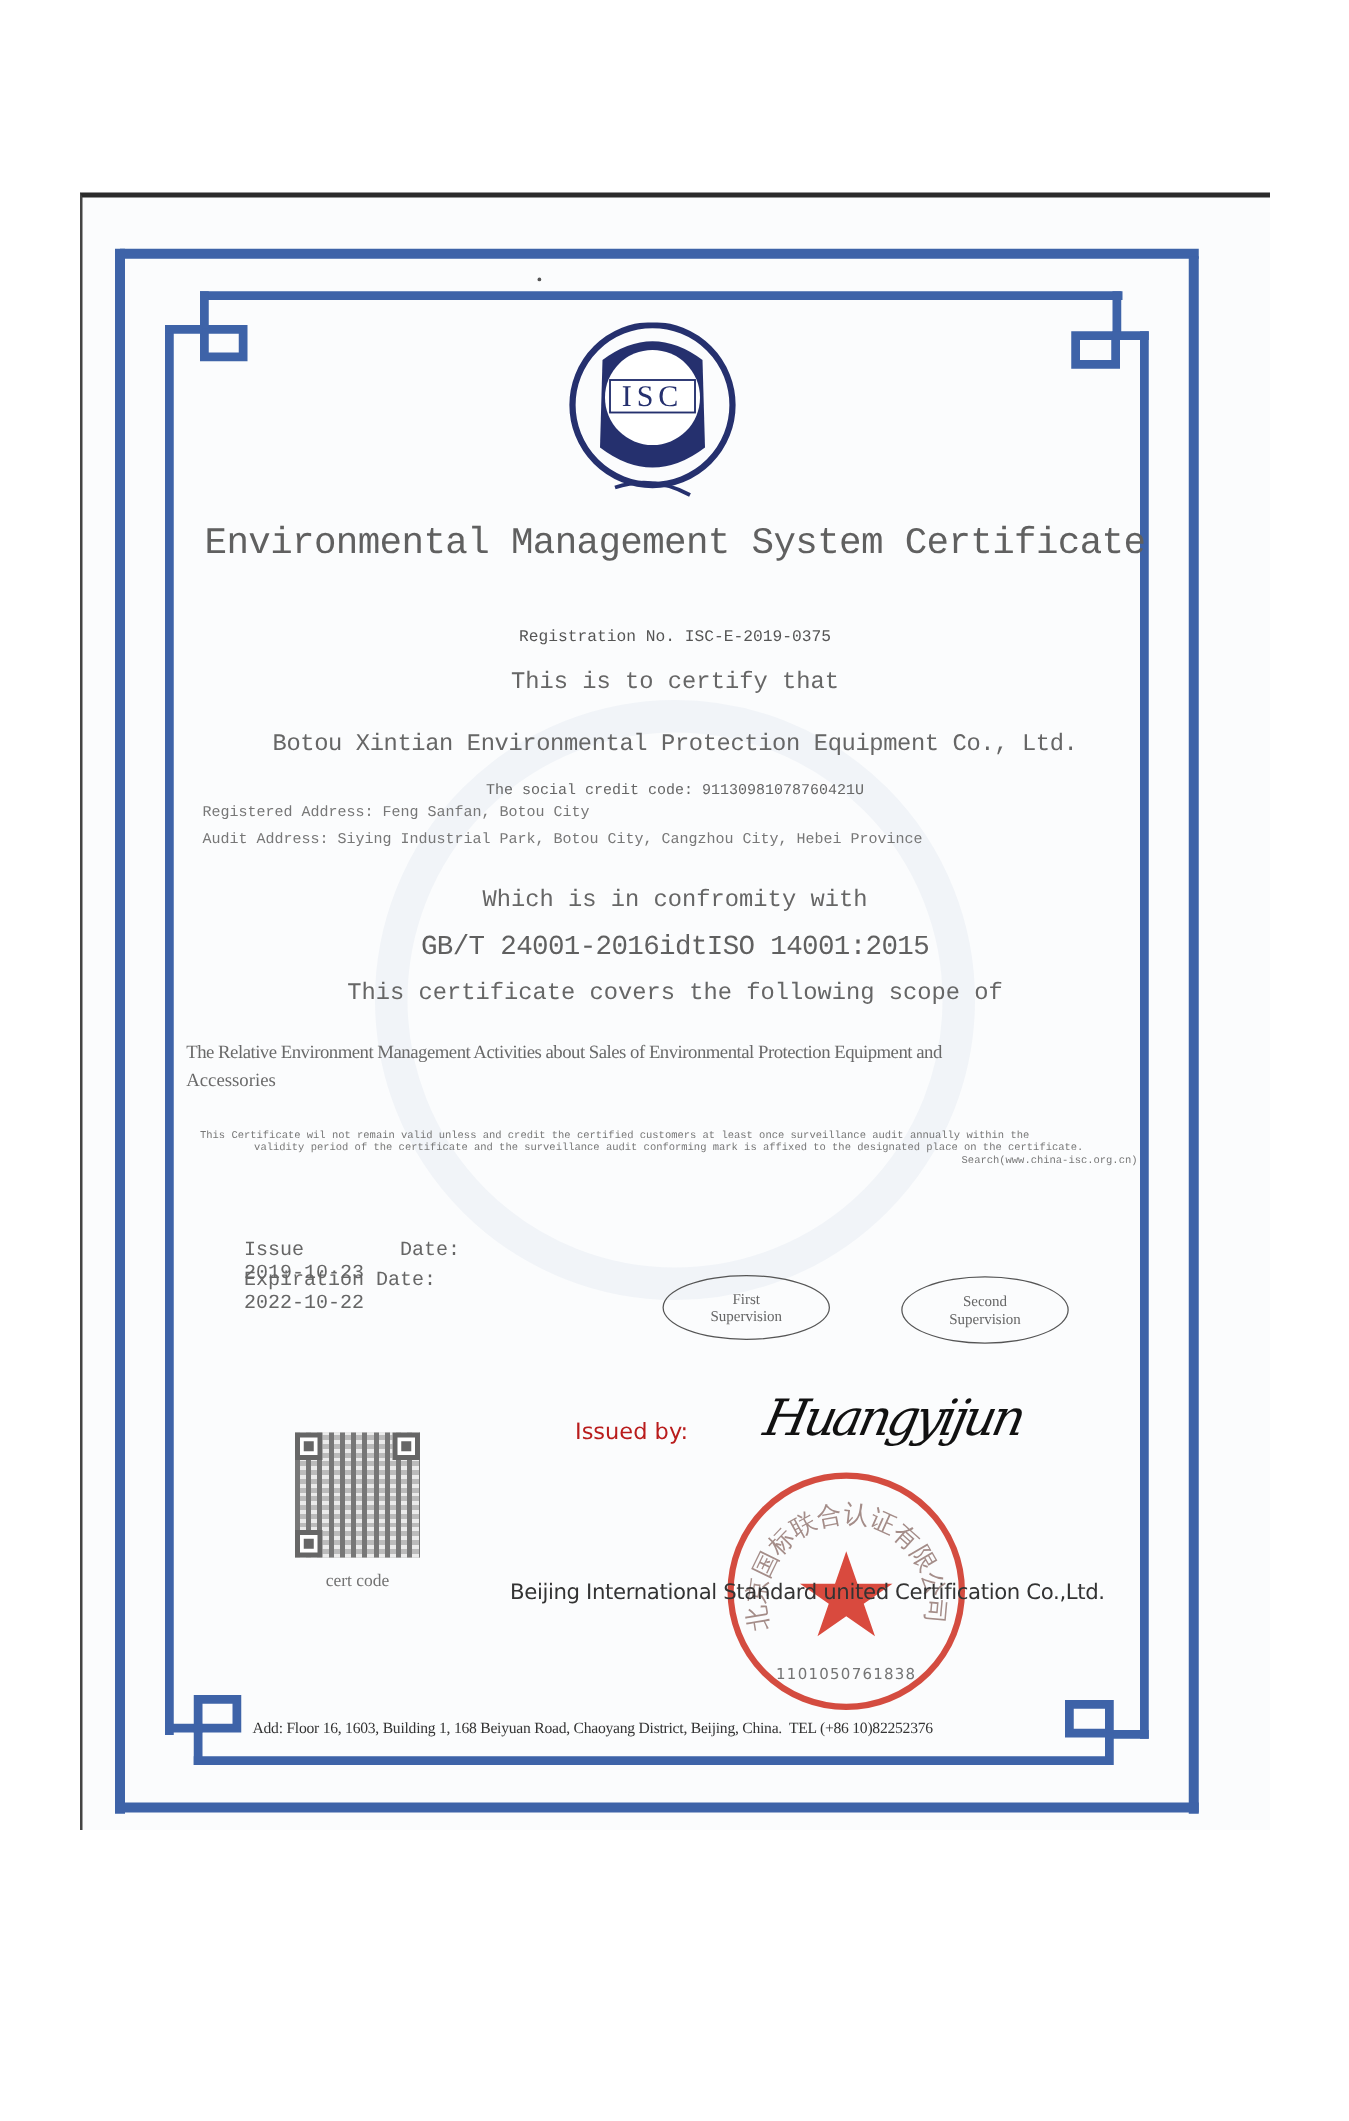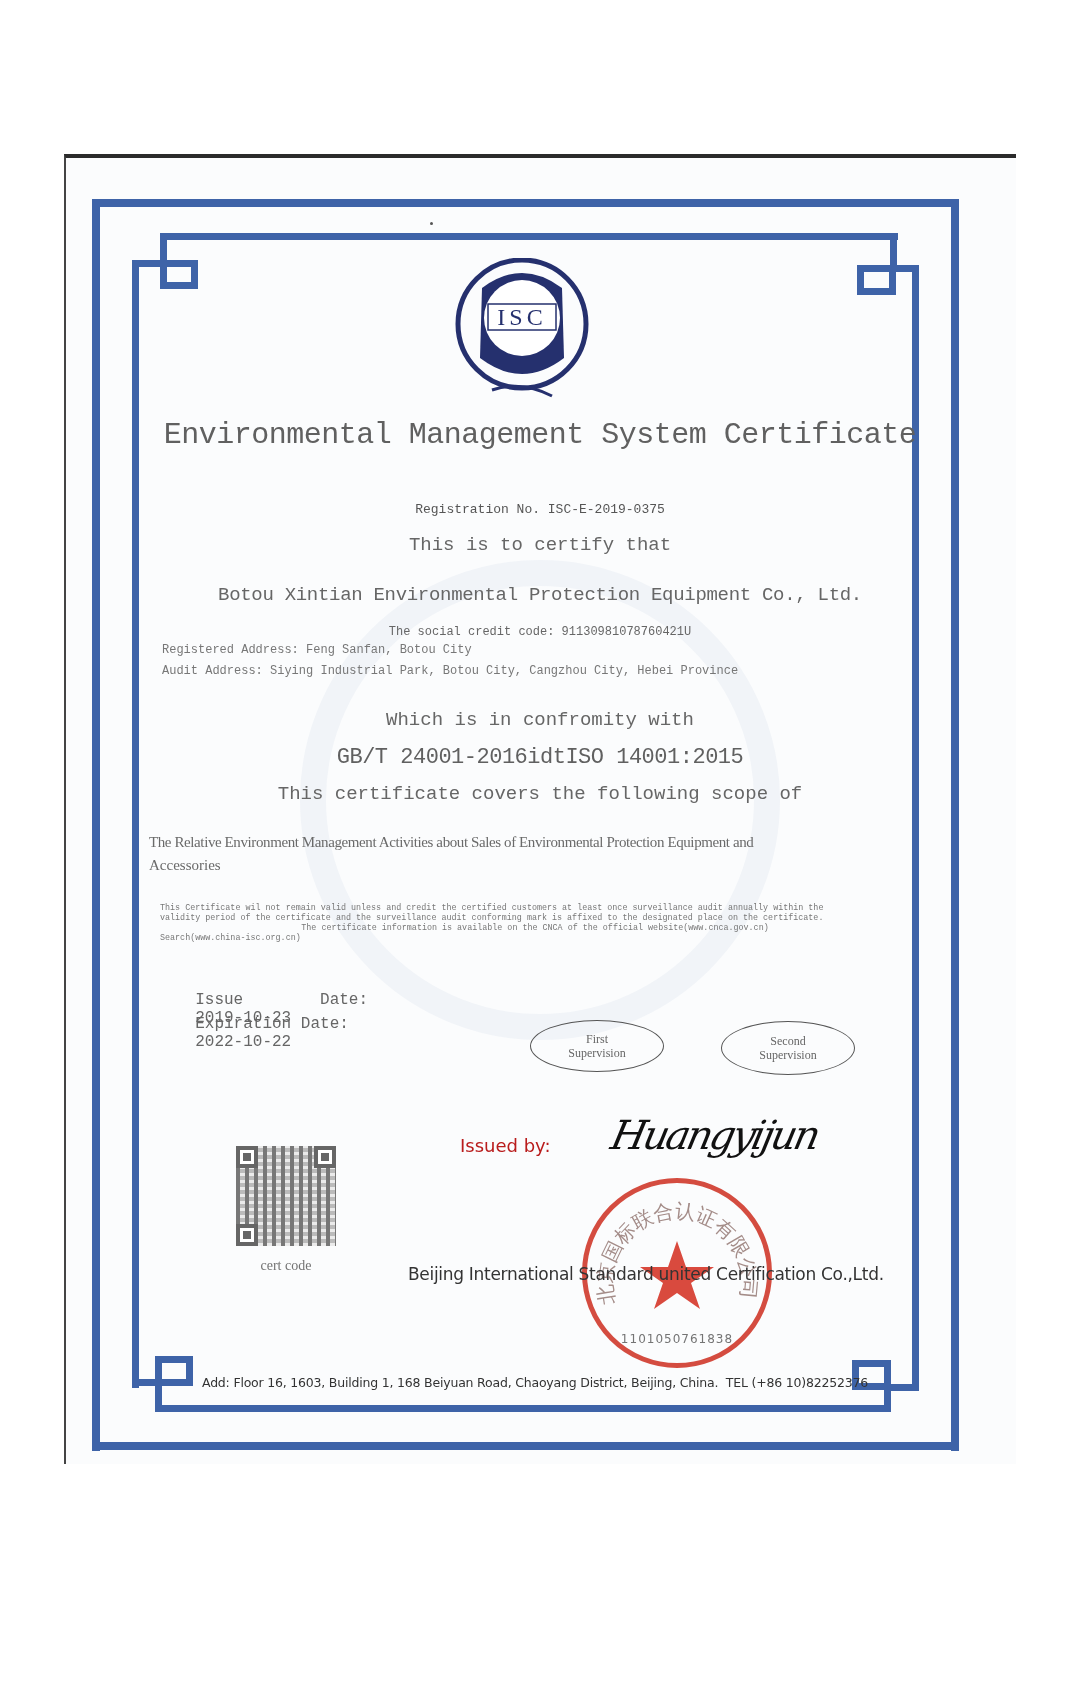--- a/index.html
+++ b/index.html
@@ -116,23 +116,22 @@
 
 <div class="abs center mono" style="left:160px;top:745px;width:760px;font-size:22px;color:#606060;letter-spacing:-0.5px;">GB/T 24001-2016idtISO 14001:2015</div>
 
 <div class="abs center mono" style="left:160px;top:783px;width:760px;font-size:19px;color:#666;">This certificate covers the following scope of</div>
 
 <div class="abs" style="left:149px;top:834px;font-size:15px;color:#6a6a6a;white-space:nowrap;letter-spacing:-0.4px;">The Relative Environment Management Activities about Sales of Environmental Protection Equipment and</div>
 <div class="abs" style="left:149px;top:857px;font-size:15px;color:#6a6a6a;white-space:nowrap;">Accessories</div>
 
 <div class="abs mono" style="left:160px;top:903px;width:750px;font-size:8.4px;line-height:10px;color:#777;">
   <div style="white-space:nowrap;">This Certificate wil not remain valid unless and credit the certified customers at least once surveillance audit annually within the</div>
-  <div style="white-space:nowrap;">validity period of the certificate and the surveillance audit conforming mark is affixed to the designated place on the certificate.</div>
-  <div style="text-align:center;white-space:nowrap;">The certificate information is available on the CNCA of the official website(www.cnca.gov.cn)</div>
-  <div style="text-align:left;white-space:nowrap;">Search(www.china-isc.org.cn)</div>
+  <div style="white-space:nowrap;text-align:center;">validity period of the certificate and the surveillance audit conforming mark is affixed to the designated place on the certificate.</div>
+  <div style="text-align:right;white-space:nowrap;">Search(www.china-isc.org.cn)</div>
 </div>
 
 <div class="abs mono" style="left:176px;top:973px;font-size:16px;color:#666;white-space:pre;">
   <span>Issue        Date:</span>
   <span>2019-10-23</span>
 </div>
 <div class="abs mono" style="left:176px;top:997px;font-size:16px;color:#666;white-space:pre;">
   <span>Expiration Date:</span>
   <span>2022-10-22</span>
 </div>
@@ -168,13 +167,13 @@
     <text font-family="DejaVu Sans, sans-serif" font-size="20" fill="#8a6b66" opacity="0.85">
       <textPath href="#sealArc" startOffset="2%">北京国标联合认证有限公司</textPath>
     </text>
     <polygon points="90,58 99,84 127,84 104,100 113,126 90,110 67,126 76,100 53,84 81,84" fill="#d6372a"></polygon>
     <text x="90" y="160" text-anchor="middle" font-family="DejaVu Sans, sans-serif" font-size="12" fill="#666" letter-spacing="1">1101050761838</text>
   </svg>
 </div>
 
 <div class="abs sans" style="left:408px;top:1264px;font-size:17px;color:#333;white-space:nowrap;letter-spacing:-0.3px;">Beijing International Standard united Certification Co.,Ltd.</div>
 
-<div class="abs sans" style="left:202px;top:1375px;font-size:12.5px;color:#333;white-space:pre;letter-spacing:-0.2px;">Add: Floor 16, 1603, Building 1, 168 Beiyuan Road, Chaoyang District, Beijing, China.  TEL (+86 10)82252376</div>
+<div class="abs sans" style="left:202px;top:1375px;font-size:12.5px;color:#333;white-space:pre;letter-spacing:-0.2px;font-family:Liberation Serif, serif;">Add: Floor 16, 1603, Building 1, 168 Beiyuan Road, Chaoyang District, Beijing, China.  TEL (+86 10)82252376</div>
 
 </body></html>

